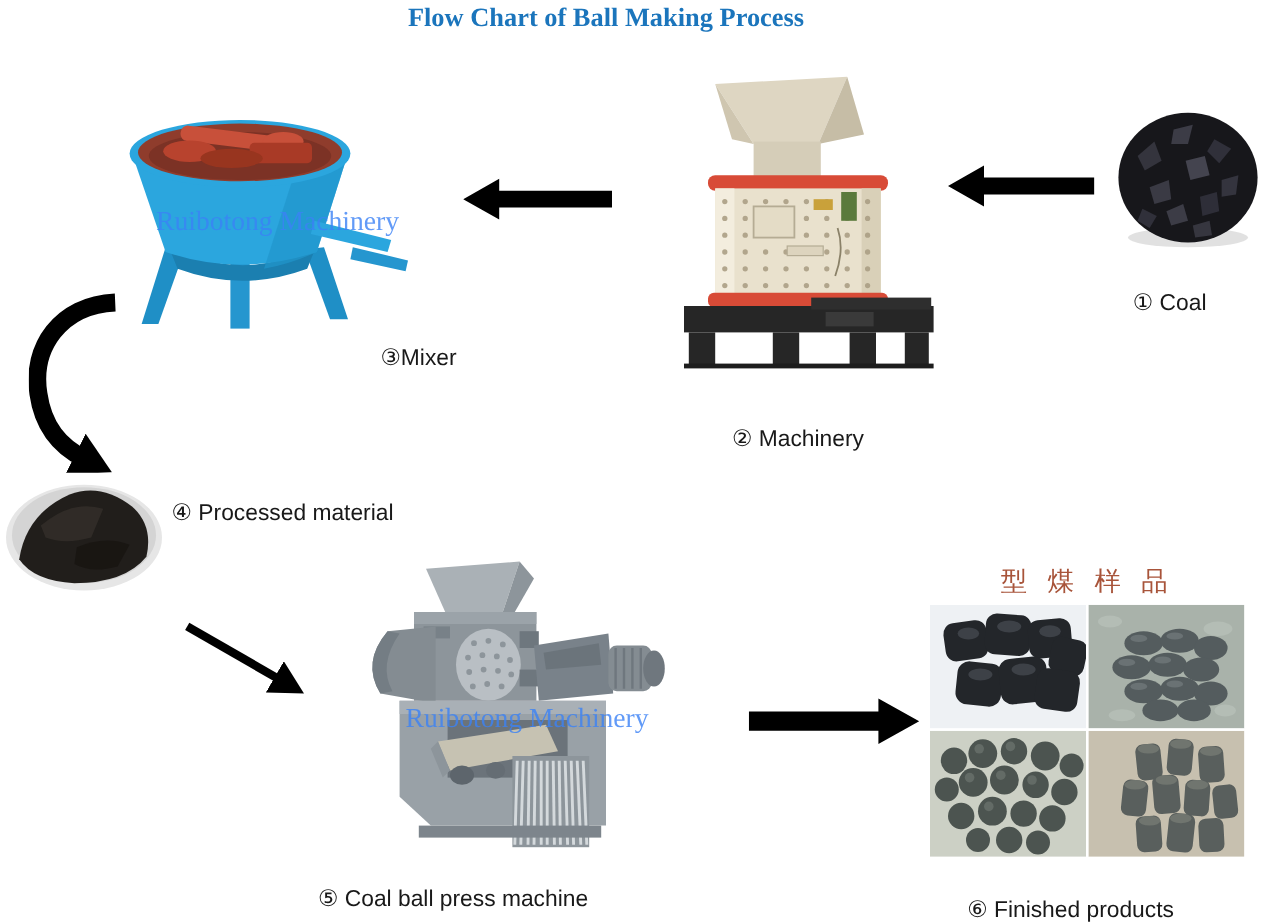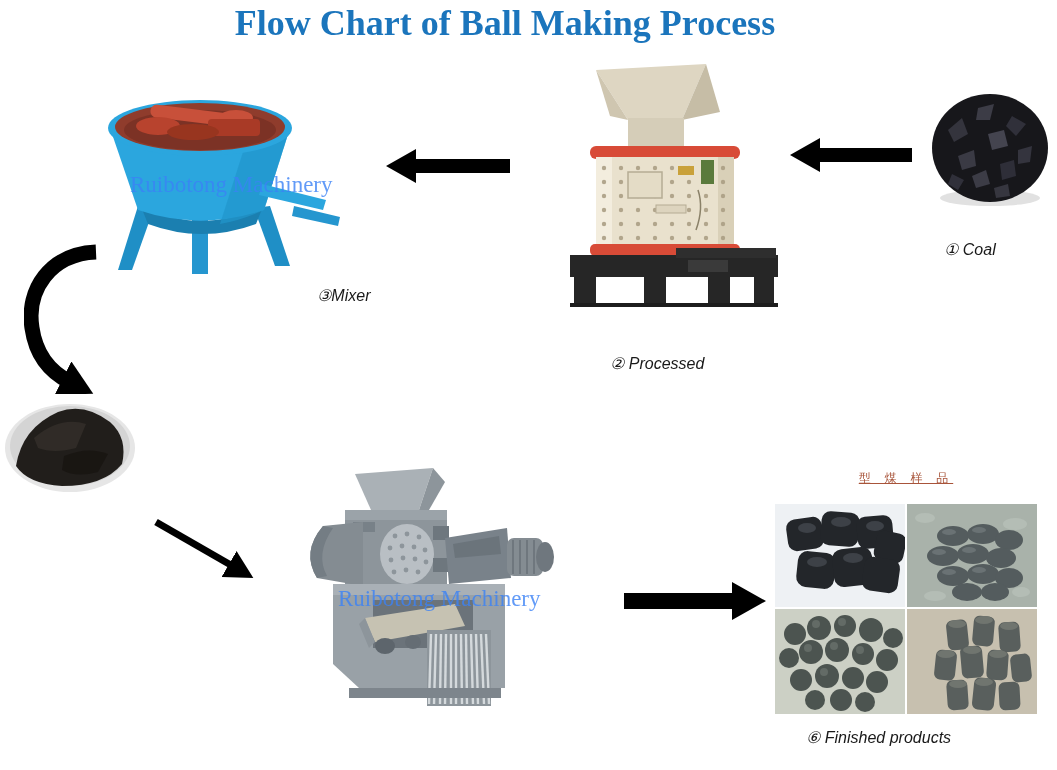--- a/index.html
+++ b/index.html
@@ -17,56 +17,54 @@
     margin: 0 auto;
   }
   .title {
     position: absolute;
     top: 2px;
     left: 0;
     width: 1010px;
     text-align: center;
     font-family: "Liberation Serif", serif;
     font-weight: bold;
-    font-size: 36px;
+    font-size: 22px;
     color: #1b75bc;
     margin: 0;
   }
   .figure { position: absolute; }
   .figure svg { display: block; width: 100%; height: 100%; }
   .step-label {
     position: absolute;
     font-family: "Liberation Sans", sans-serif;
-    font-size: 16px;
+    font-size: 19px;
     color: #191919;
     white-space: nowrap;
-    font-style: italic;
   }
   .arrow { position: absolute; }
   .arrow svg { display: block; width: 100%; height: 100%; }
   .watermark {
     position: absolute;
     font-family: "Liberation Serif", serif;
     font-size: 23px;
     color: #3b82f6;
     opacity: 0.8;
     white-space: nowrap;
     pointer-events: none;
   }
   .products-caption {
     position: absolute;
     top: 8px;
     left: 0;
     width: 100%;
     text-align: center;
     font-family: "DejaVu Serif", serif;
-    font-size: 12px;
+    font-size: 22px;
     letter-spacing: 5px;
     color: #a8543a;
-    text-decoration: underline;
   }
 </style>
 </head>
 <body>
 
 <div class="canvas">
 
   <h1 class="title">Flow Chart of Ball Making Process</h1>
 
   <div class="figure" style="left:58px; top:88px; width:322px; height:186px;">
@@ -141,21 +139,21 @@
       <rect x="12" y="195" width="208" height="22" fill="#262626"></rect>
       <rect x="118" y="188" width="100" height="10" fill="#2e2e2e"></rect>
       <rect x="130" y="200" width="40" height="12" fill="#3a3a3a"></rect>
       <rect x="16" y="217" width="22" height="28" fill="#262626"></rect>
       <rect x="86" y="217" width="22" height="28" fill="#262626"></rect>
       <rect x="150" y="217" width="22" height="28" fill="#262626"></rect>
       <rect x="196" y="217" width="20" height="28" fill="#262626"></rect>
       <rect x="12" y="243" width="208" height="4" fill="#1d1d1d"></rect>
     </svg>
   </div>
-  <div class="step-label" style="left:610px; top:354px;">② Processed</div>
+  <div class="step-label" style="left:610px; top:354px;">② Machinery</div>
 
   <div class="figure" style="left:928px; top:90px; width:124px; height:122px;">
     <svg viewBox="0 0 124 122">
       <ellipse cx="62" cy="108" rx="50" ry="8" fill="#d4d4d4" opacity="0.7"></ellipse>
       <ellipse cx="62" cy="58" rx="58" ry="54" fill="#17171b"></ellipse>
       <polygon points="20,40 34,28 40,44 26,52" fill="#34343d"></polygon>
       <polygon points="50,18 66,14 62,30 48,30" fill="#3c3c46"></polygon>
       <polygon points="84,26 98,34 88,46 78,36" fill="#30303a"></polygon>
       <polygon points="30,66 46,60 48,76 34,80" fill="#3a3a44"></polygon>
       <polygon points="60,44 76,40 80,56 64,60" fill="#44444f"></polygon>
@@ -170,20 +168,21 @@
 
   <div class="figure" style="left:4px; top:396px; width:132px; height:98px;">
     <svg viewBox="0 0 132 98">
       <ellipse cx="66" cy="52" rx="65" ry="44" fill="#e6e6e6"></ellipse>
       <ellipse cx="66" cy="50" rx="60" ry="40" fill="#d4d4d4"></ellipse>
       <path d="M 12,70 Q 18,32 54,16 Q 80,6 106,26 Q 124,42 118,68 Q 100,90 58,90 Q 24,88 12,70 Z" fill="#211e1b"></path>
       <path d="M 30,42 Q 56,20 82,28 L 72,52 Q 50,58 34,52 Z" fill="#332e29" opacity="0.85"></path>
       <path d="M 60,60 Q 84,50 104,58 L 94,76 Q 72,82 58,74 Z" fill="#181512" opacity="0.9"></path>
     </svg>
   </div>
+  <div class="step-label" style="left:143px; top:415px;">④ Processed material</div>
 
   <div class="figure" style="left:293px; top:466px; width:282px; height:248px;">
     <svg viewBox="0 0 282 248">
 
       <polygon points="62,8 140,2 126,44 78,44" fill="#aab1b6"></polygon>
       <polygon points="140,2 152,16 136,44 126,44" fill="#8d959b"></polygon>
 
       <rect x="52" y="44" width="102" height="74" fill="#8d959b"></rect>
       <rect x="52" y="44" width="102" height="10" fill="#9ba3a9"></rect>
       <rect x="60" y="56" width="22" height="10" fill="#788188"></rect>
@@ -246,20 +245,21 @@
         <line x1="178" y1="168" x2="180" y2="238"></line>
           <line x1="183" y1="168" x2="185" y2="238"></line>
         <line x1="188" y1="168" x2="191" y2="238"></line>
           <line x1="193" y1="168" x2="196" y2="238"></line>
       </g>
 
       <rect x="56" y="222" width="152" height="10" fill="#7d858c"></rect>
     </svg>
     <div class="watermark" style="left:45px; top:120px;">Ruibotong Machinery</div>
   </div>
+  <div class="step-label" style="left:265px; top:737px;">⑤ Coal ball press machine</div>
 
   <div class="figure" style="left:775px; top:462px; width:262px; height:252px;">
     <div class="products-caption">型 煤 样 品</div>
     <svg viewBox="0 0 262 210" style="position:absolute; left:0; top:42px; width:262px; height:210px;">
 
       <rect x="0" y="0" width="130" height="103" fill="#eef1f4"></rect>
       <g fill="#23262a">
         <rect x="12" y="14" width="36" height="32" rx="9" transform="rotate(-8 30 30)"></rect>
         <rect x="46" y="8" width="38" height="34" rx="9" transform="rotate(4 65 25)"></rect>
         <rect x="82" y="12" width="36" height="32" rx="9" transform="rotate(-5 100 28)"></rect>
@@ -355,21 +355,21 @@
           <ellipse cx="197" cy="146" rx="9" ry="4"></ellipse>
           <ellipse cx="223" cy="150" rx="9" ry="4"></ellipse>
         <ellipse cx="183" cy="180" rx="9" ry="4"></ellipse>
           <ellipse cx="209" cy="178" rx="9" ry="4"></ellipse>
       </g>
 
       <rect x="130" y="0" width="2" height="210" fill="#ffffff"></rect>
       <rect x="0" y="103" width="262" height="2" fill="#ffffff"></rect>
     </svg>
   </div>
-  <div class="step-label" style="left:806px; top:728px;">⑥ Finished products</div>
+  <div class="step-label" style="left:806px; top:746px;">⑥ Finished products</div>
 
   <div class="arrow" style="left:790px; top:136px; width:122px; height:38px;">
     <svg viewBox="0 0 122 38">
         <polygon points="0,19 30,2 30,12 122,12 122,26 30,26 30,36" fill="#000000"></polygon>
       </svg>
   </div>
 
   <div class="arrow" style="left:386px; top:146px; width:124px; height:40px;">
     <svg viewBox="0 0 124 40">
         <polygon points="0,20 30,3 30,13 124,13 124,27 30,27 30,37" fill="#000000"></polygon>

